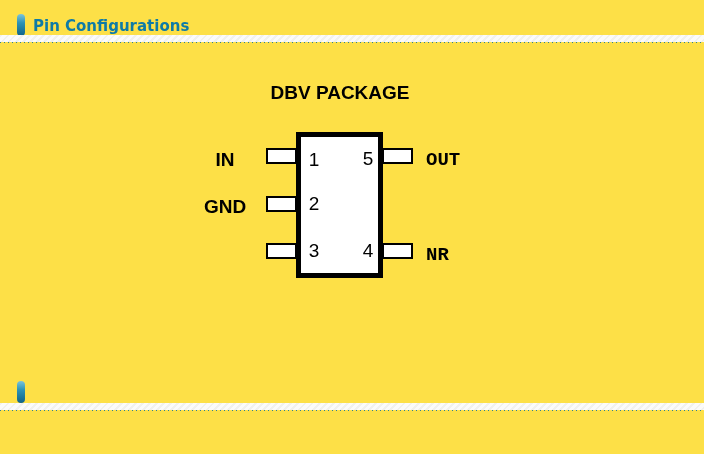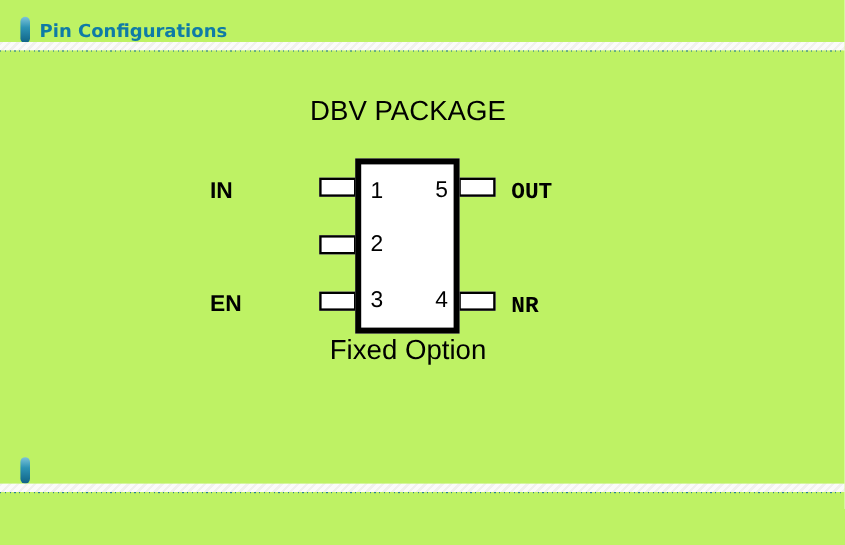--- a/index.html
+++ b/index.html
@@ -1,20 +1,20 @@
 <!DOCTYPE html>
 <html><head>
 <meta charset="utf-8">
 <style>
   html, body { margin: 0; padding: 0; background: #ffffff; }
   .stage {
     position: relative;
     width: 704px;
     height: 454px;
-    background: #bef264;
+    background: #fde047;
     overflow: hidden;
     font-family: "Liberation Sans", sans-serif;
   }
 
   
   .section-bullet {
     position: absolute;
     left: 17px;
     width: 8px;
     height: 22px;
@@ -48,22 +48,22 @@
   .hdr1-title  { top: 16px; }
   .hdr1-sep    { top: 35px; }
   .hdr2-bullet { top: 381px; }
   .hdr2-title  { top: 383px; }
   .hdr2-sep    { top: 403px; }
 
   
   .diagram-text {
     position: absolute;
     font-family: "Liberation Sans", sans-serif;
-    font-size: 23px;
-    font-weight: normal;
+    font-size: 19px;
+    font-weight: bold;
     color: #000000;
     line-height: 21px;
   }
   .pkg-title {
     left: 220px; top: 82px;
     width: 240px;
     text-align: center;
   }
   .pkg-caption {
     left: 220px; top: 282px;
@@ -113,21 +113,21 @@
 
   .pin-label {
     position: absolute;
     font-family: "Liberation Sans", sans-serif;
     font-size: 19px;
     font-weight: bold;
     color: #000000;
     line-height: 16px;
     white-space: nowrap;
   }
-  .pin-label.left  { left: 175px; width: 80px; text-align: left; }
+  .pin-label.left  { left: 185px; width: 80px; text-align: center; }
   .pin-label.right { left: 426px; text-align: left; font-family: Liberation Mono, monospace; }
   .lbl-in  { top: 152px; }
   .lbl-gnd { top: 199px; }
   .lbl-en  { top: 246px; }
   .lbl-out { top: 152px; }
   .lbl-nr  { top: 247px; }
 </style>
 </head>
 <body>
 
@@ -149,22 +149,21 @@
   <div class="pin-lead lead-5"></div>
   <div class="pin-lead lead-4"></div>
 
   <div class="pin-number num-1">1</div>
   <div class="pin-number num-2">2</div>
   <div class="pin-number num-3">3</div>
   <div class="pin-number num-5">5</div>
   <div class="pin-number num-4">4</div>
 
   <div class="pin-label left lbl-in">IN</div>
-  <div class="pin-label left lbl-en">EN</div>
+  <div class="pin-label left lbl-gnd">GND</div>
   <div class="pin-label right lbl-out">OUT</div>
   <div class="pin-label right lbl-nr">NR</div>
 
-  <div class="diagram-text pkg-caption">Fixed Option</div>
 
   <div class="section-bullet hdr2-bullet"></div>
   <div class="section-sep hdr2-sep"></div>
 
 </div>
 
 </body></html>

